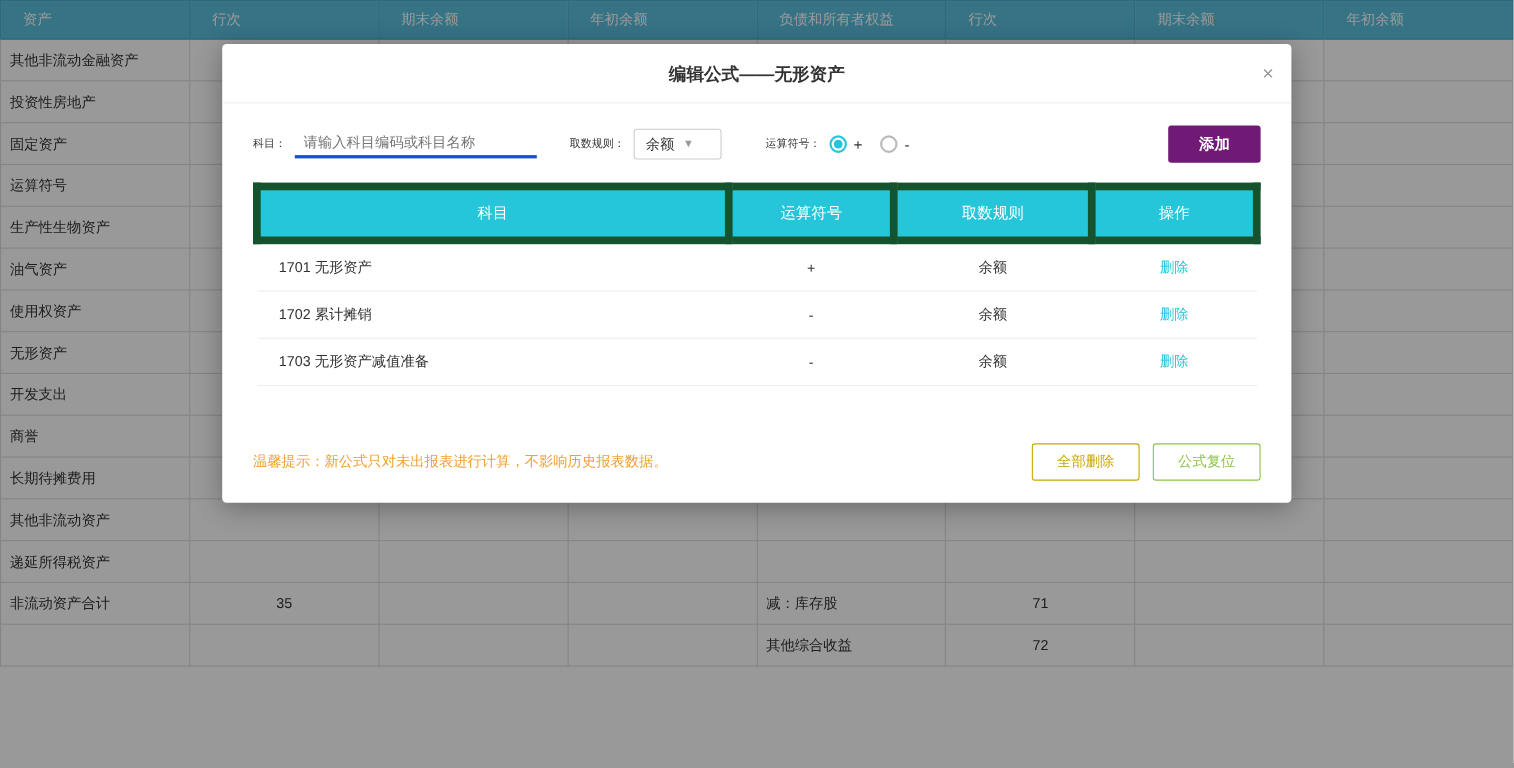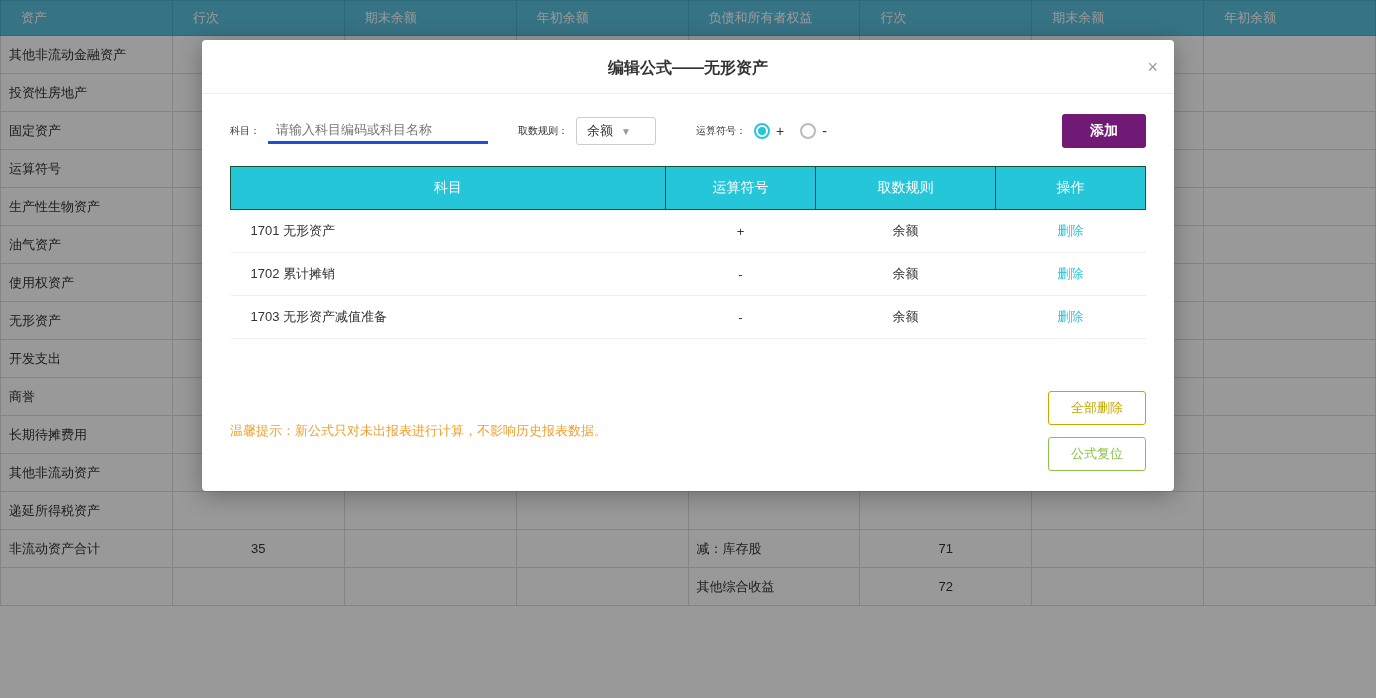--- a/index.html
+++ b/index.html
@@ -221,21 +221,21 @@
       margin-bottom: 20px;
     }
 
     .inner-table thead tr th {
       background: #26c6da;
       color: #fff;
       text-align: center;
       padding: 12px 8px;
       font-weight: normal;
       font-size: 14px;
-      border: 1px solid #14532d;
+      border: 7px solid #14532d;
     }
 
     .inner-table tbody tr td {
       text-align: center;
       padding: 12px 8px;
       border-bottom: 1px solid #eee;
       color: #333;
       font-size: 13px;
     }
 
@@ -264,21 +264,20 @@
     }
 
     .footer-hint {
       font-size: 13px;
       color: #f0a030;
     }
 
     .footer-buttons {
       display: flex;
       gap: 12px;
-      flex-direction: column;
     }
 
     .btn-outline {
       background: #fff;
       border: 1px solid #c8a800;
       color: #c8a800;
       border-radius: 3px;
       padding: 7px 22px;
       font-size: 13px;
       cursor: pointer;

